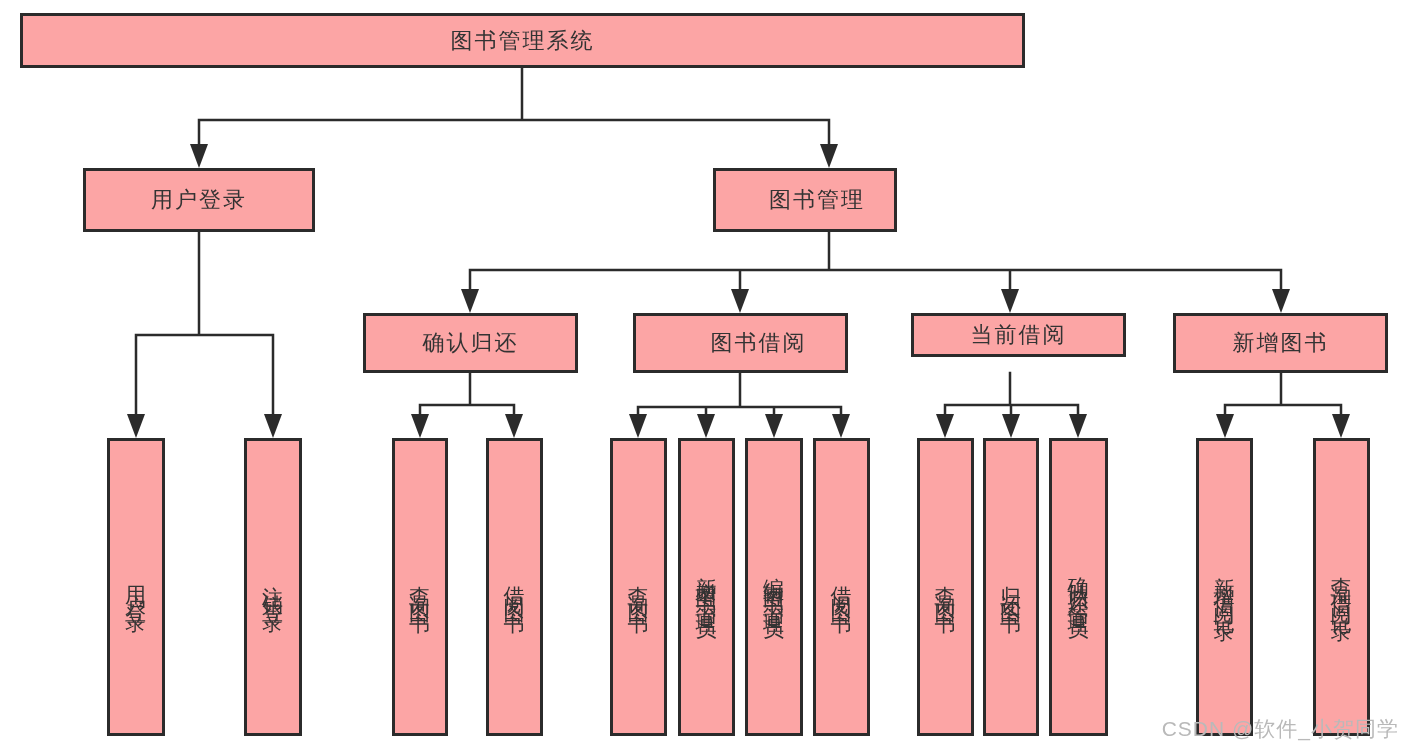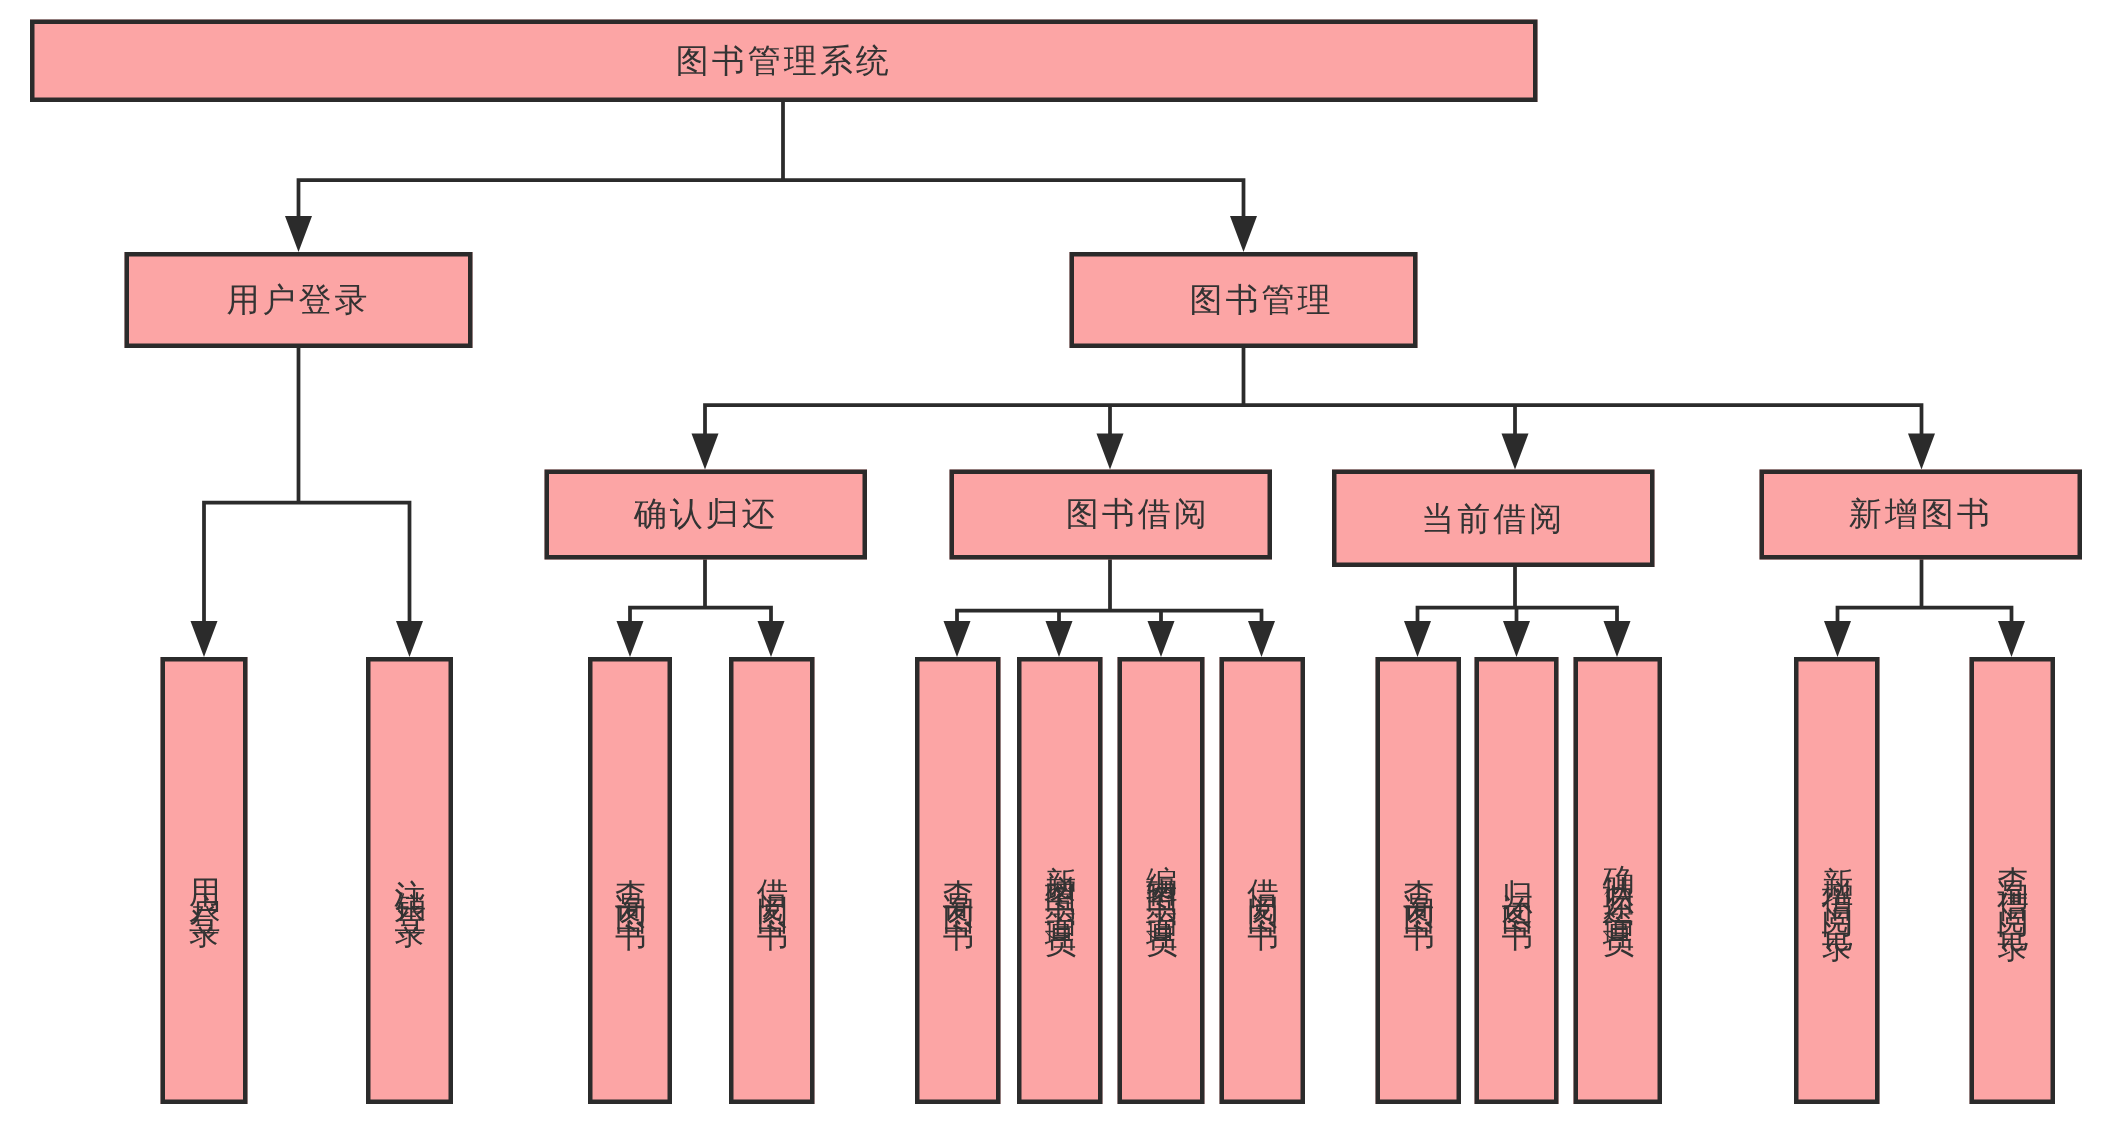--- a/index.html
+++ b/index.html
@@ -27,24 +27,24 @@
     font-size:21px;letter-spacing:9px;line-height:1.1;
   }
   .vbox.long{letter-spacing:6px;}
   #watermark{
     position:absolute;right:6px;bottom:4px;font-size:21px;
     color:var(--watermark);letter-spacing:1px;white-space:nowrap;z-index:5;
   }
   
   #n-root{left:20px;top:13px;width:1005px;height:55px;}
   #n-user-login{left:83px;top:168px;width:232px;height:64px;}
-  #n-book-mgmt{left:713px;top:168px;width:232px;height:64px;padding-left:24px;}
+  #n-book-mgmt{left:713px;top:168px;width:184px;height:64px;padding-left:24px;}
   #n-new-rec{left:363px;top:313px;width:215px;height:60px;}
   #n-book-borrow{left:633px;top:313px;width:215px;height:60px;padding-left:36px;}
-  #n-current-borrow{left:888px;top:313px;width:215px;height:65px;}
+  #n-current-borrow{left:911px;top:313px;width:215px;height:44px;}
   #n-borrow-record{left:1173px;top:313px;width:215px;height:60px;}
   #n-leaf-login{left:107px;top:438px;width:58px;height:298px;}
   #n-leaf-logout{left:244px;top:438px;width:58px;height:298px;}
   #n-nr-query{left:392px;top:438px;width:56px;height:298px;}
   #n-nr-borrow{left:486px;top:438px;width:57px;height:298px;}
   #n-bb-query{left:610px;top:438px;width:57px;height:298px;}
   #n-bb-add{left:678px;top:438px;width:57px;height:298px;}
   #n-bb-edit{left:745px;top:438px;width:58px;height:298px;}
   #n-bb-borrow{left:813px;top:438px;width:57px;height:298px;}
   #n-cb-query{left:917px;top:438px;width:57px;height:298px;}
@@ -115,13 +115,14 @@
   <div class="box vbox long" id="n-bb-edit">编辑图书（管理员）</div>
   <div class="box vbox" id="n-bb-borrow">借阅图书</div>
 
   <div class="box vbox" id="n-cb-query">查询图书</div>
   <div class="box vbox" id="n-cb-return">归还图书</div>
   <div class="box vbox long" id="n-cb-confirm">确认归还（管理员）</div>
 
   <div class="box vbox" id="n-br-add">新增借阅记录</div>
   <div class="box vbox" id="n-br-query">查询借阅记录</div>
 
+  <div id="watermark">CSDN @软件_小贺同学</div>
 </div>
 
 </body></html>

